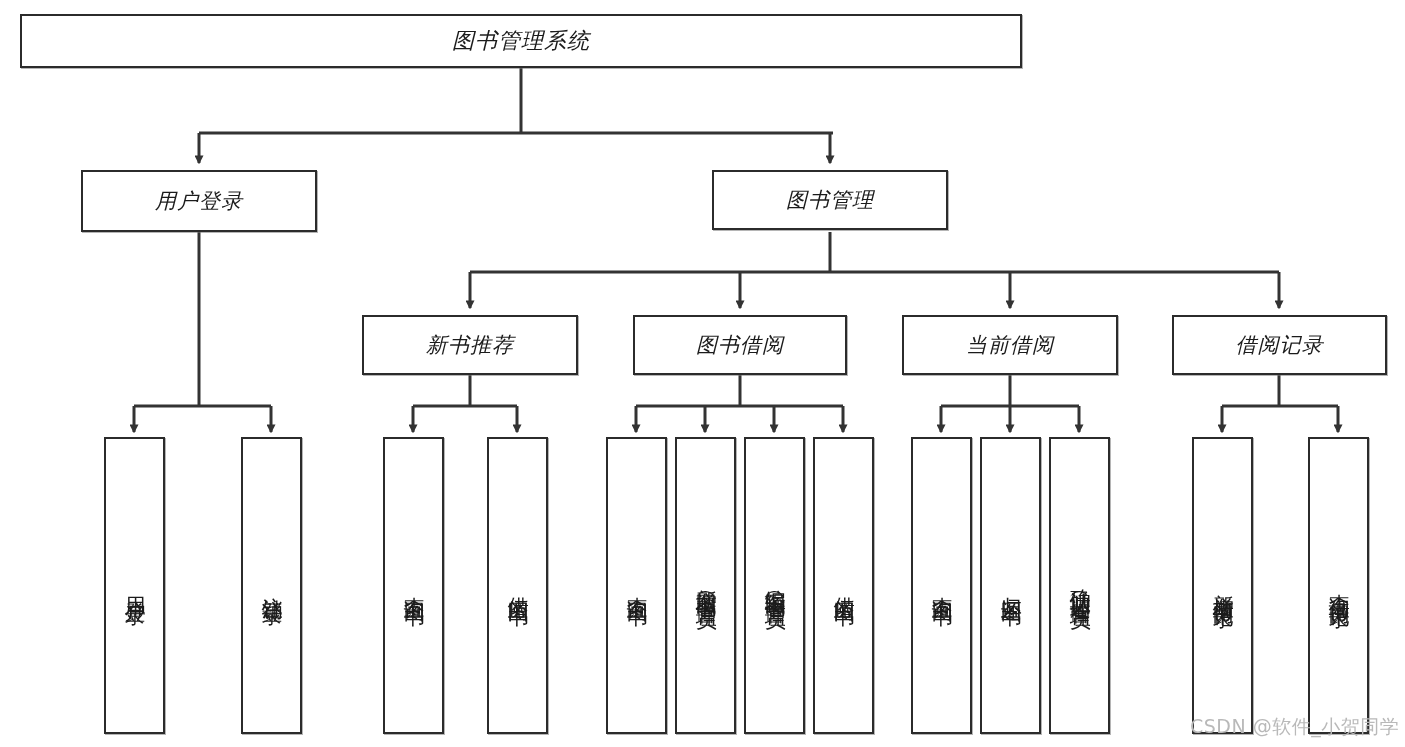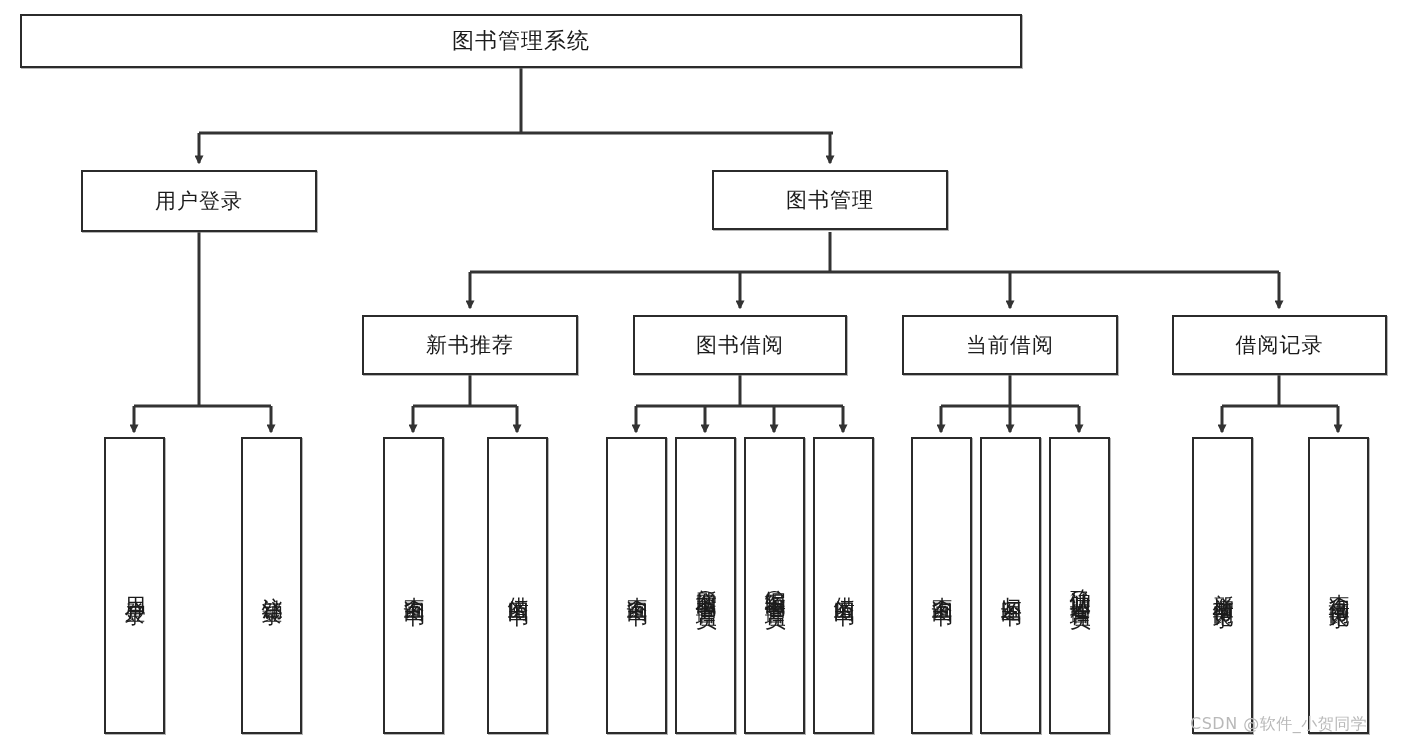--- a/index.html
+++ b/index.html
@@ -43,20 +43,21 @@
     right: 0;
     bottom: 0;
     display: flex;
     align-items: center;
     justify-content: center;
     font-size: 21px;
     color: #1b1b1b;
     letter-spacing: 1px;
     line-height: 1.15;
     white-space: nowrap;
+    font-style: italic;
   }
   .node-label-v {
     position: absolute;
     left: 0;
     top: 0;
     right: 0;
     bottom: 0;
     display: flex;
     align-items: center;
     justify-content: center;
@@ -64,21 +65,21 @@
     color: #1b1b1b;
     line-height: 1.22;
     writing-mode: vertical-rl;
     text-orientation: upright;
     letter-spacing: 3px;
     white-space: nowrap;
   }
   .node-root .node-label-h { font-size: 22px; }
   .watermark {
     position: absolute;
-    font-size: 16px;
+    font-size: 19px;
     color: #b9b9b9;
     white-space: nowrap;
     letter-spacing: 0.5px;
     pointer-events: none;
   }
 </style>
 </head>
 <body>
 
 <div id="diagram-root">

